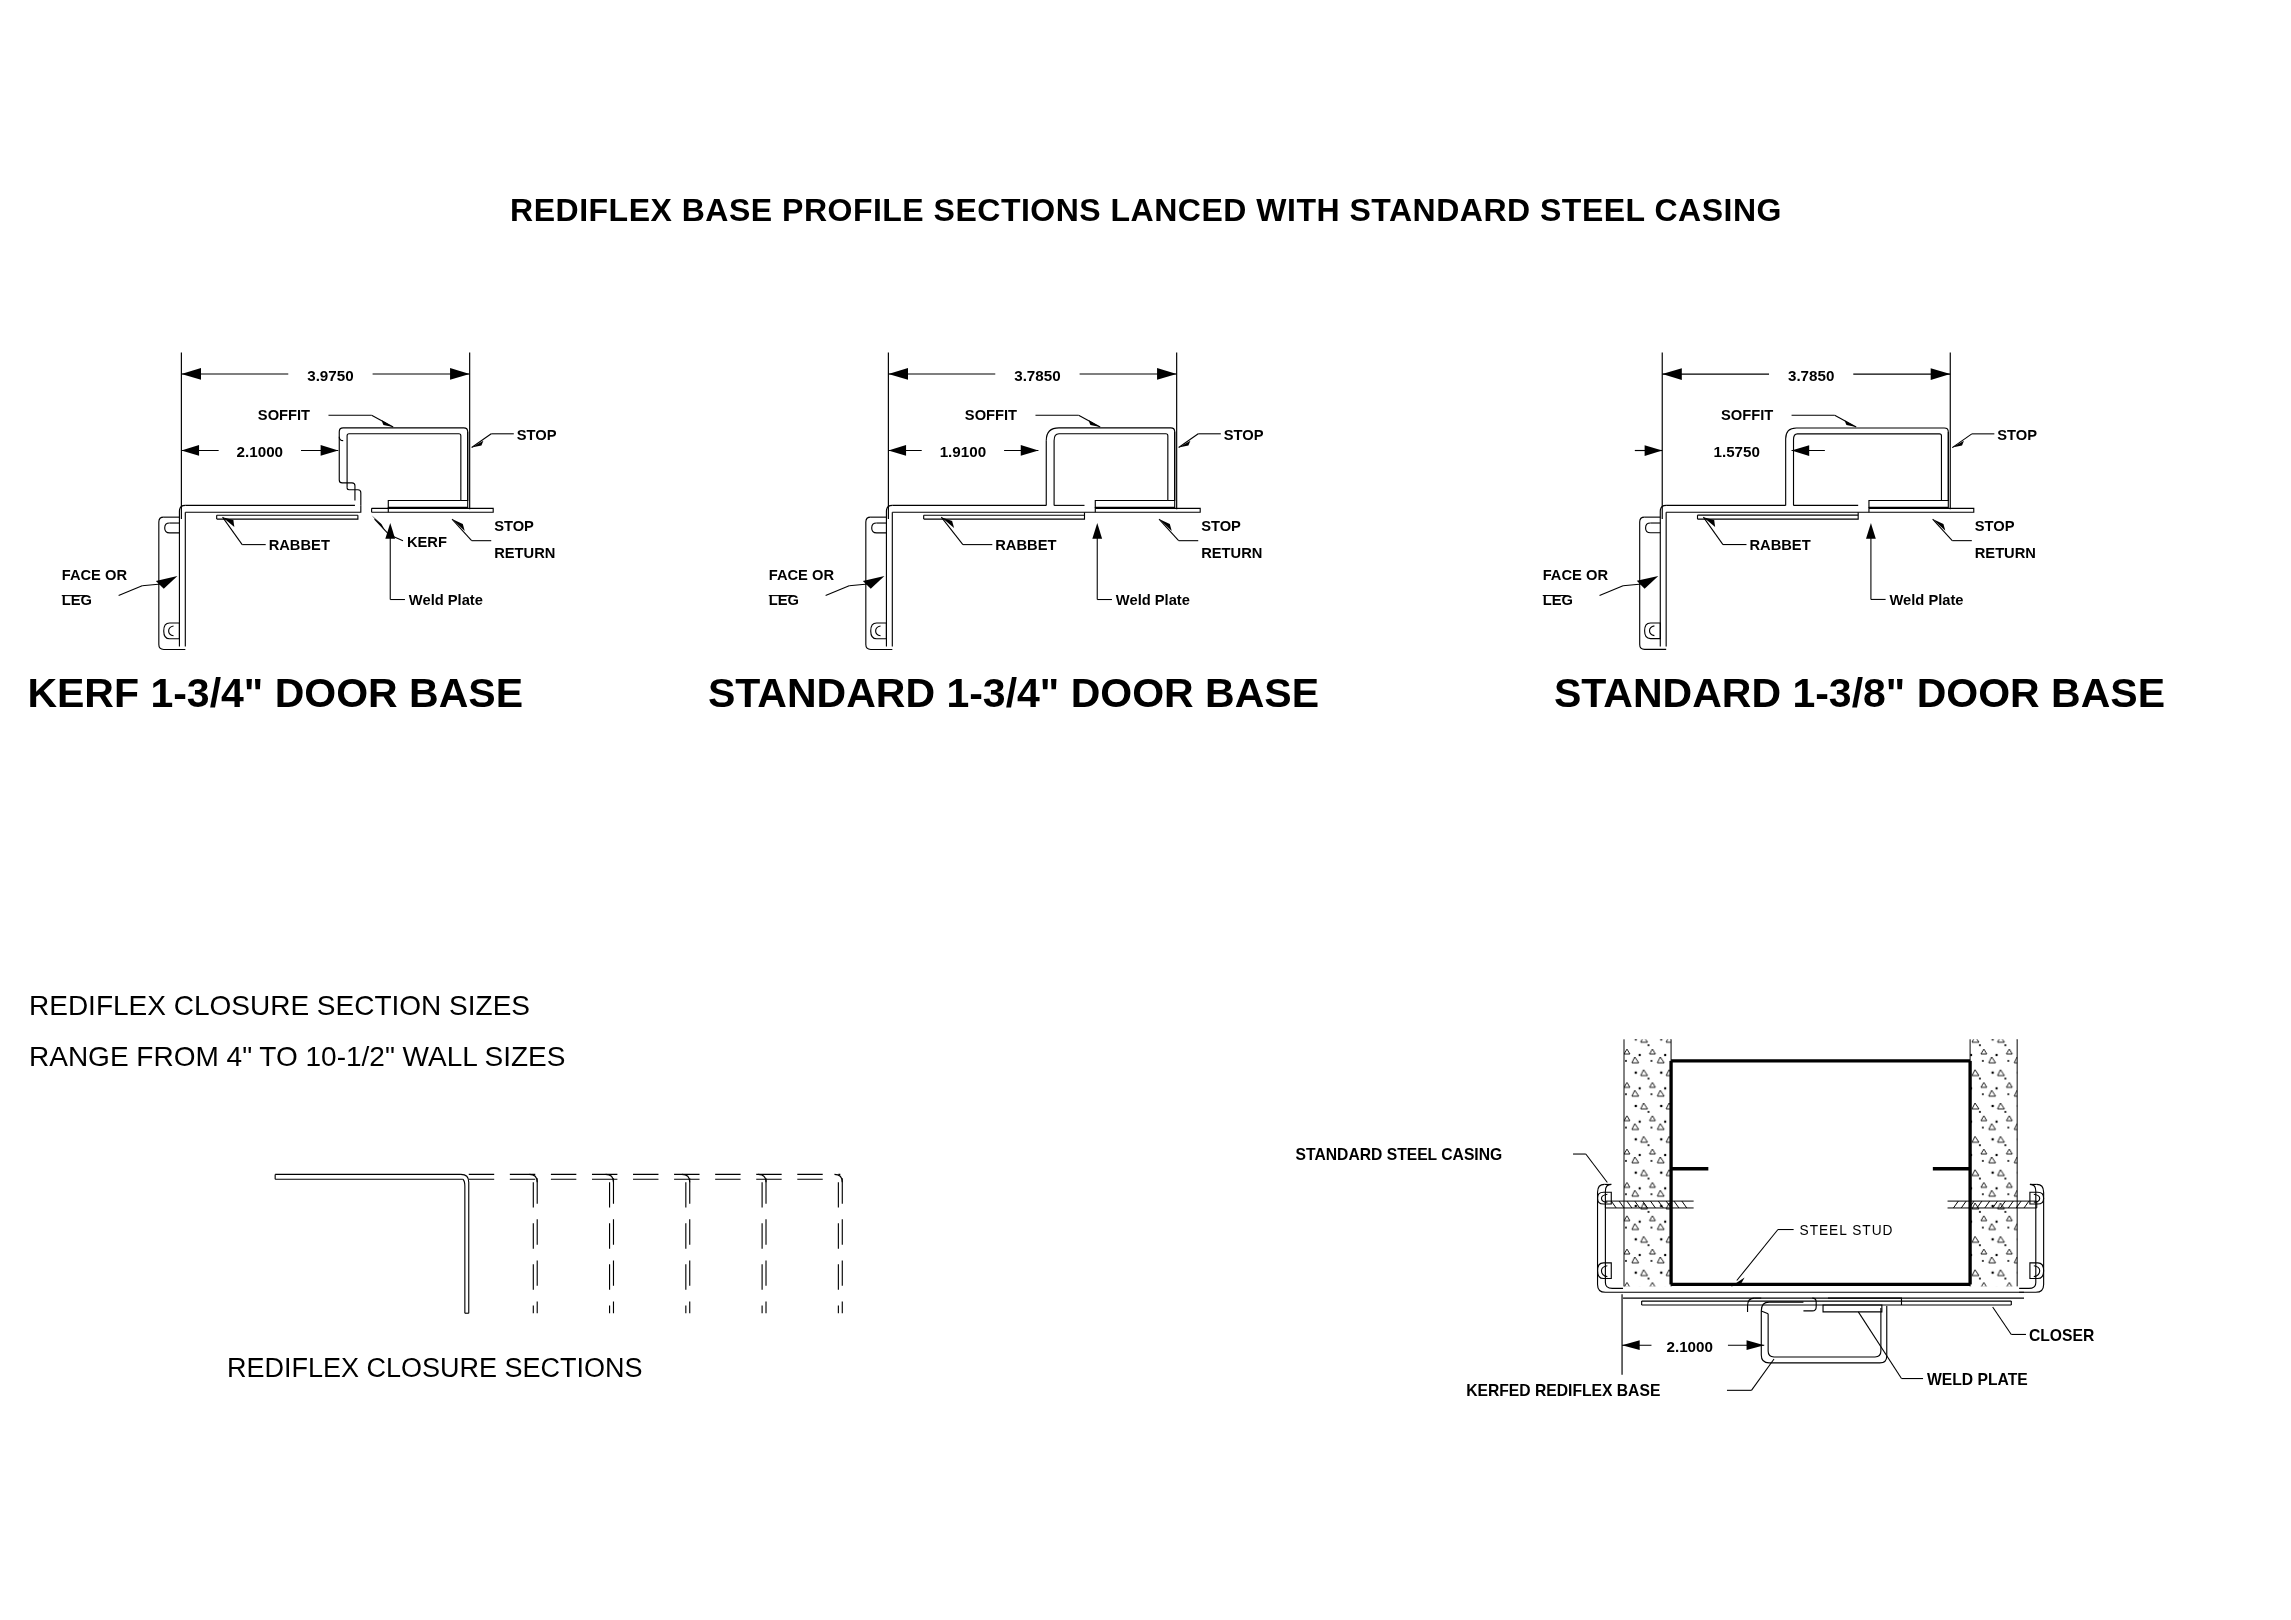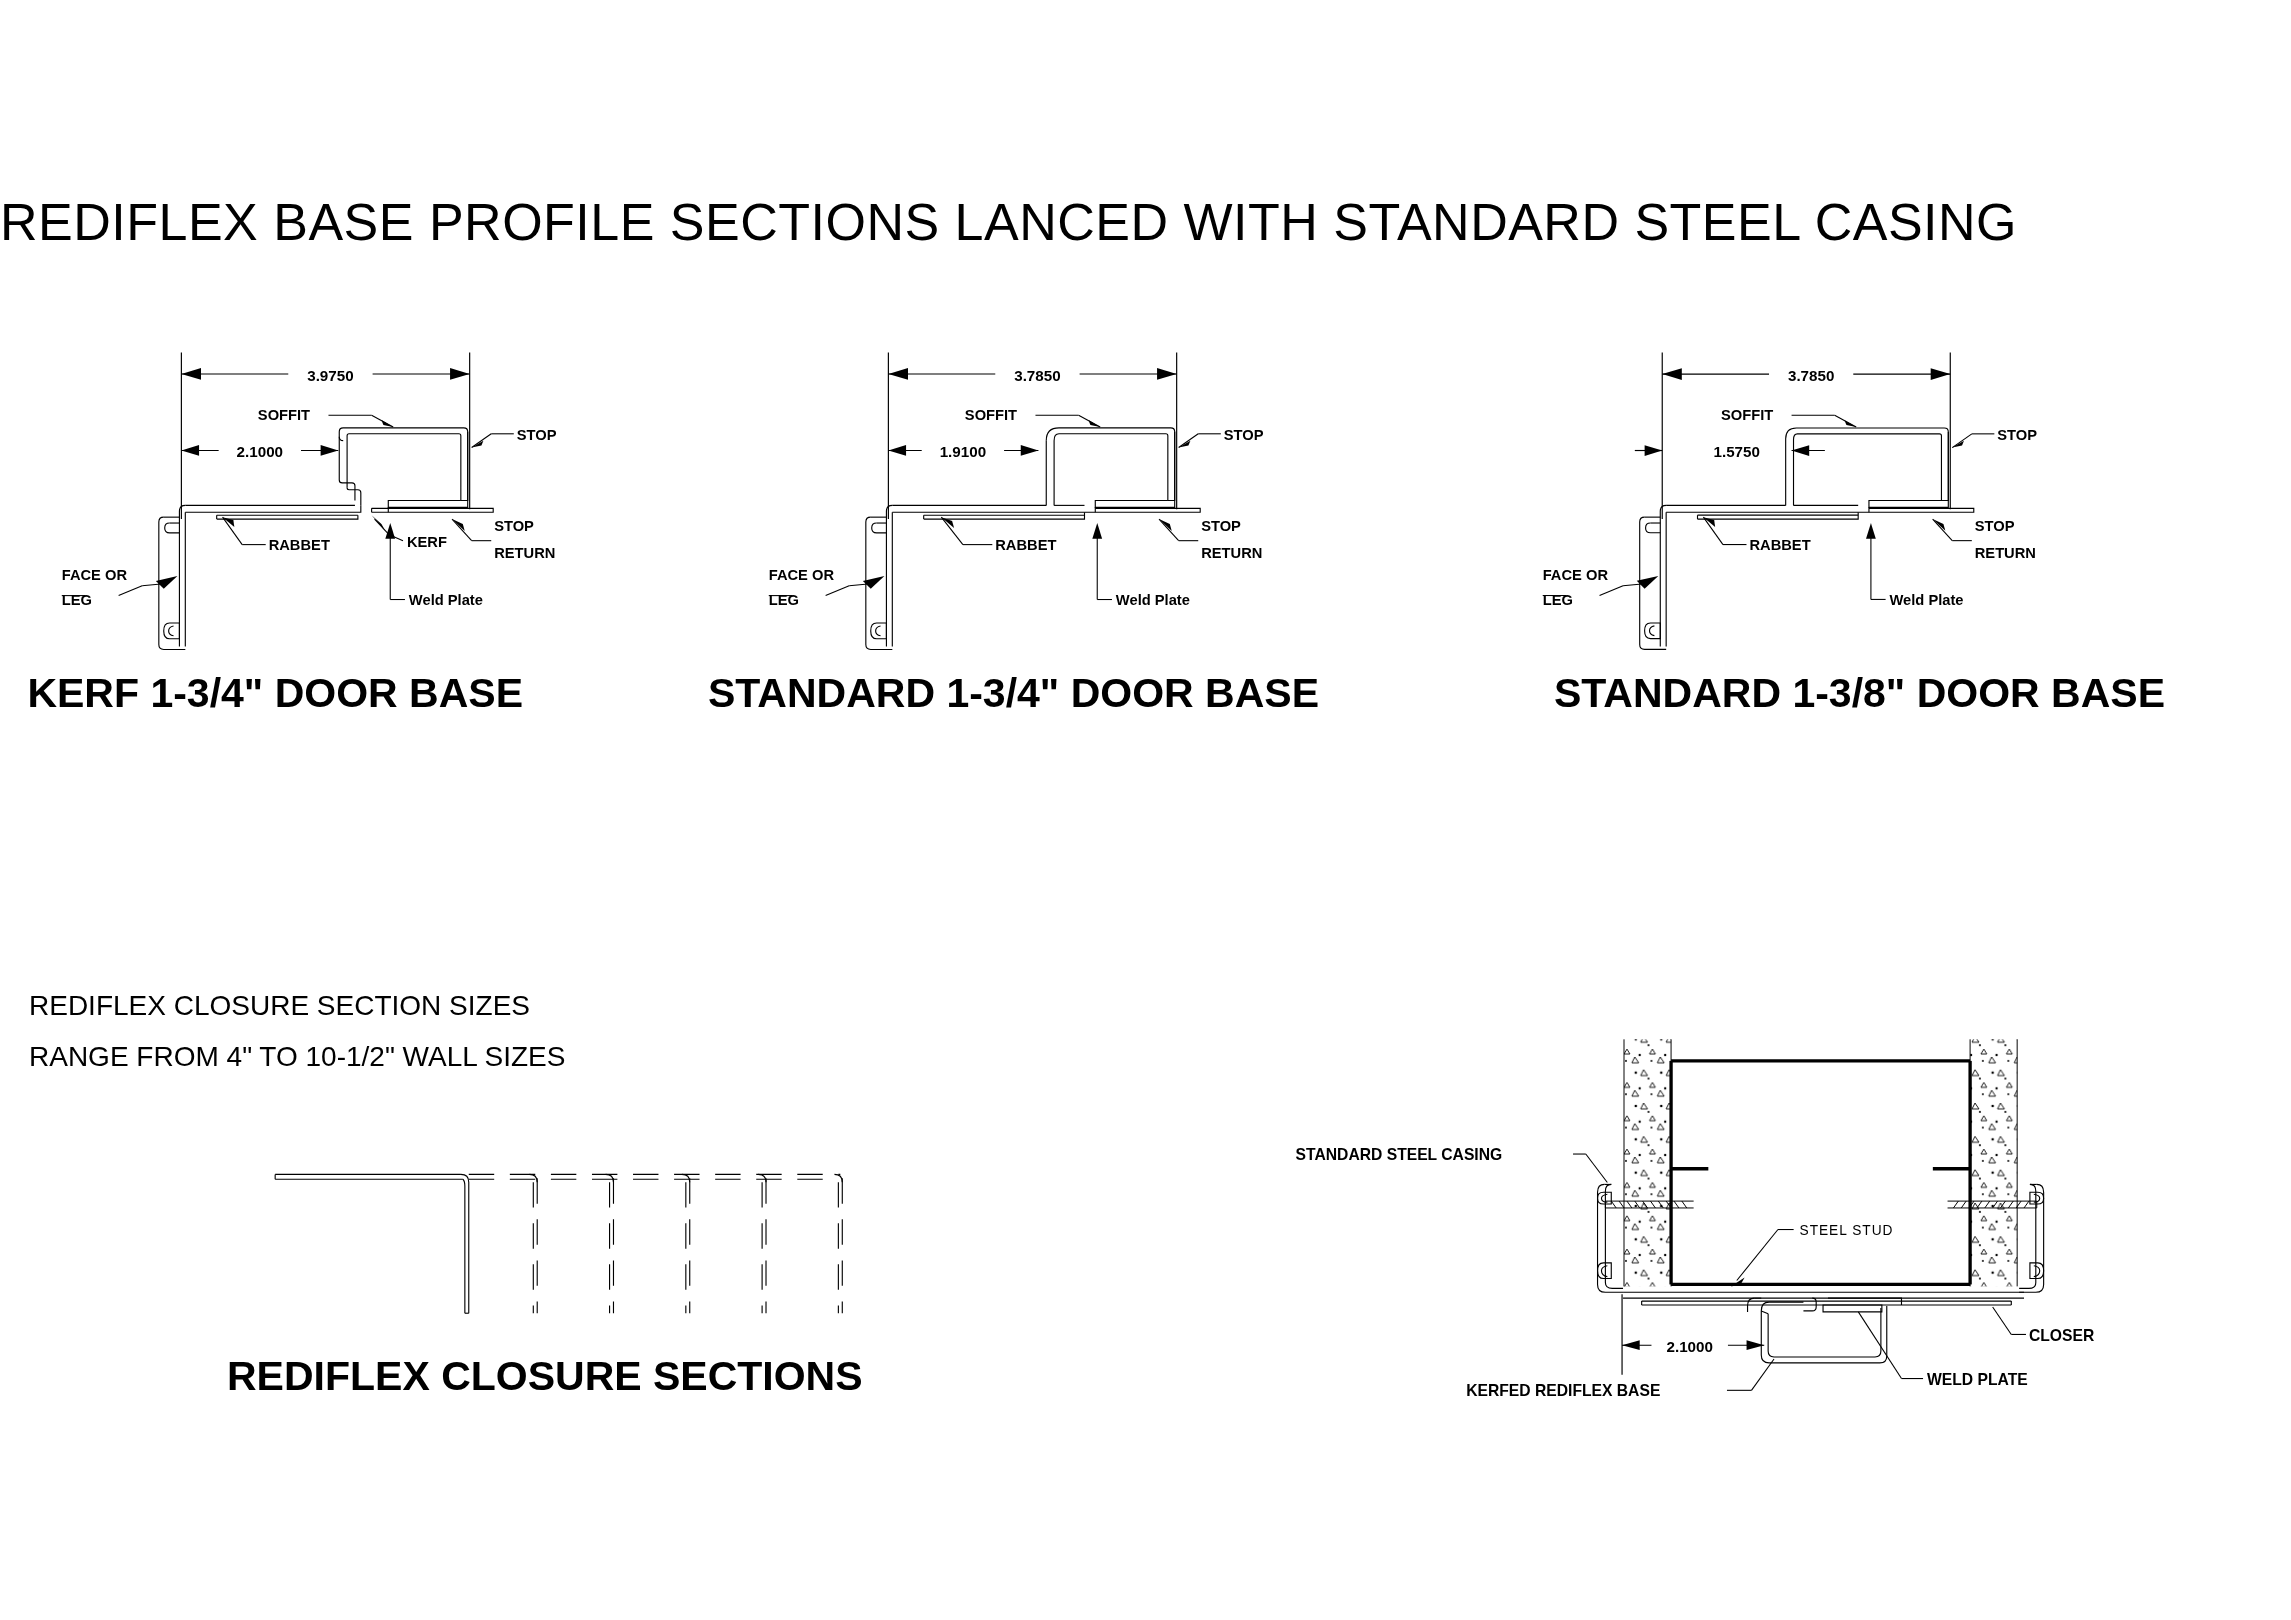--- a/index.html
+++ b/index.html
@@ -13,42 +13,43 @@
     position: relative;
     font-family: "Liberation Sans", sans-serif;
     color: #000000;
     overflow: hidden;
   }
   .abs { position: absolute; }
 
   
   .main-title {
     left: 0; right: 0; top: 192px;
-    font-size: 52px;
-    font-weight: normal;
+    text-align: center;
+    font-size: 32px;
+    font-weight: bold;
     letter-spacing: 0.5px;
     white-space: nowrap;
   }
   .profile-caption {
     top: 670px;
     font-size: 41px;
     font-weight: bold;
     white-space: nowrap;
   }
   .closure-note {
     left: 29px; top: 980px;
     font-size: 28px;
     font-weight: normal;
     line-height: 51px;
     white-space: nowrap;
   }
   .closure-caption {
     left: 227px; top: 1353px;
-    font-size: 41px;
-    font-weight: bold;
+    font-size: 27px;
+    font-weight: normal;
     white-space: nowrap;
   }
 
   
   svg.draw { display: block; overflow: visible; }
   svg.draw text {
     font-family: "Liberation Sans", sans-serif;
     fill: #000;
   }
   .lbl-cap {

